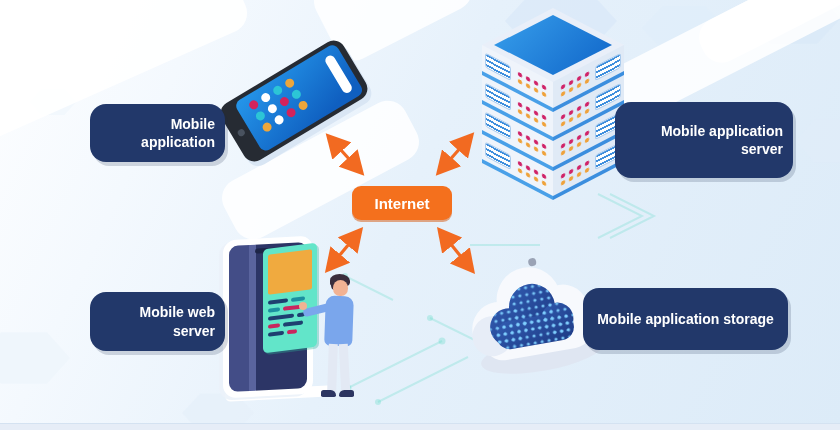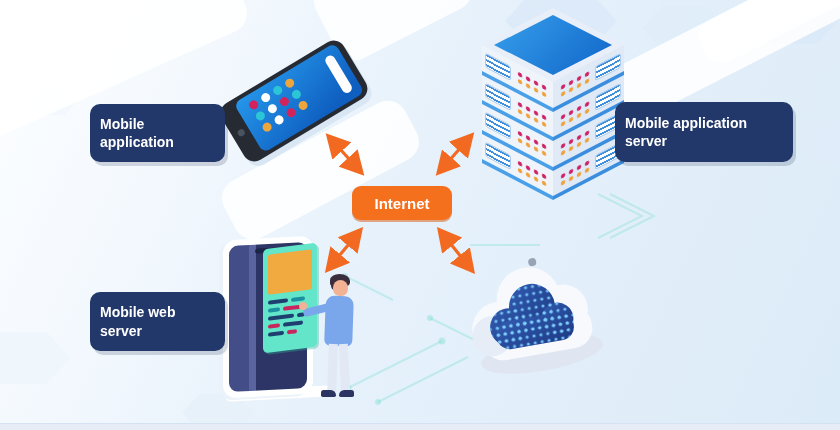--- a/index.html
+++ b/index.html
@@ -20,26 +20,26 @@
   .band { position:absolute; background:rgba(255,255,255,.85); border-radius:20px; }
   .bd1 { left:555px; top:18px; width:330px; height:58px; transform:rotate(-27deg); }
   .bd2 { left:690px; top:-26px; width:230px; height:46px; transform:rotate(-27deg); }
   .bd3 { left:218px; top:138px; width:205px; height:64px; transform:rotate(-28deg); }
   .bd4 { left:-60px; top:-40px; width:300px; height:130px; transform:rotate(-24deg); background:rgba(255,255,255,.9); }
   .bd5 { left:318px; top:-46px; width:150px; height:84px; transform:rotate(-27deg); }
   .circuits { position:absolute; left:0; top:0; z-index:1; }
   
   .nlabel {
     position:absolute; z-index:5; display:flex; align-items:center; justify-content:center;
-    text-align:left; color:#fff; font-weight:bold; font-size:14px; line-height:1.3;
-    background:#22386a; border-radius:10px; padding:4px 10px;
+    text-align:right; color:#fff; font-weight:bold; font-size:14px; line-height:1.3;
+    background:#22386a; border-radius:16px; padding:4px 10px;
     box-shadow:3px 4px 0 rgba(25,42,75,.18);
   }
   .lb-app     { left:90px;  top:104px; width:135px; height:58px; }
-  .lb-server  { left:615px; top:102px; width:178px; height:60px; }
+  .lb-server  { left:615px; top:102px; width:178px; height:76px; }
   .lb-client  { left:90px;  top:292px; width:135px; height:59px; }
   .lb-storage { left:583px; top:288px; width:205px; height:62px; }
   .internet {
     position:absolute; left:352px; top:186px; width:100px; height:34px; z-index:5;
     display:flex; align-items:center; justify-content:center;
     background:#f4701d; color:#fff; font-weight:bold; font-size:15px; border-radius:9px;
     box-shadow:0 2px 0 rgba(214,88,14,.5);
   }
   .arrows { position:absolute; left:0; top:0; z-index:4; pointer-events:none; }
   
@@ -310,19 +310,22 @@
 
   <div class="nlabel lb-app">
     <span>Mobile application</span>
   </div>
   <div class="nlabel lb-server">
     <span>Mobile application server</span>
   </div>
   <div class="nlabel lb-client">
     <span>Mobile web server</span>
   </div>
+  <div class="nlabel lb-storage">
+    <span>Mobile application storage</span>
+  </div>
 
   <div class="internet">
     <span>Internet</span>
   </div>
 
   <div class="bottom-strip"></div>
 </div>
 
 </body></html>

